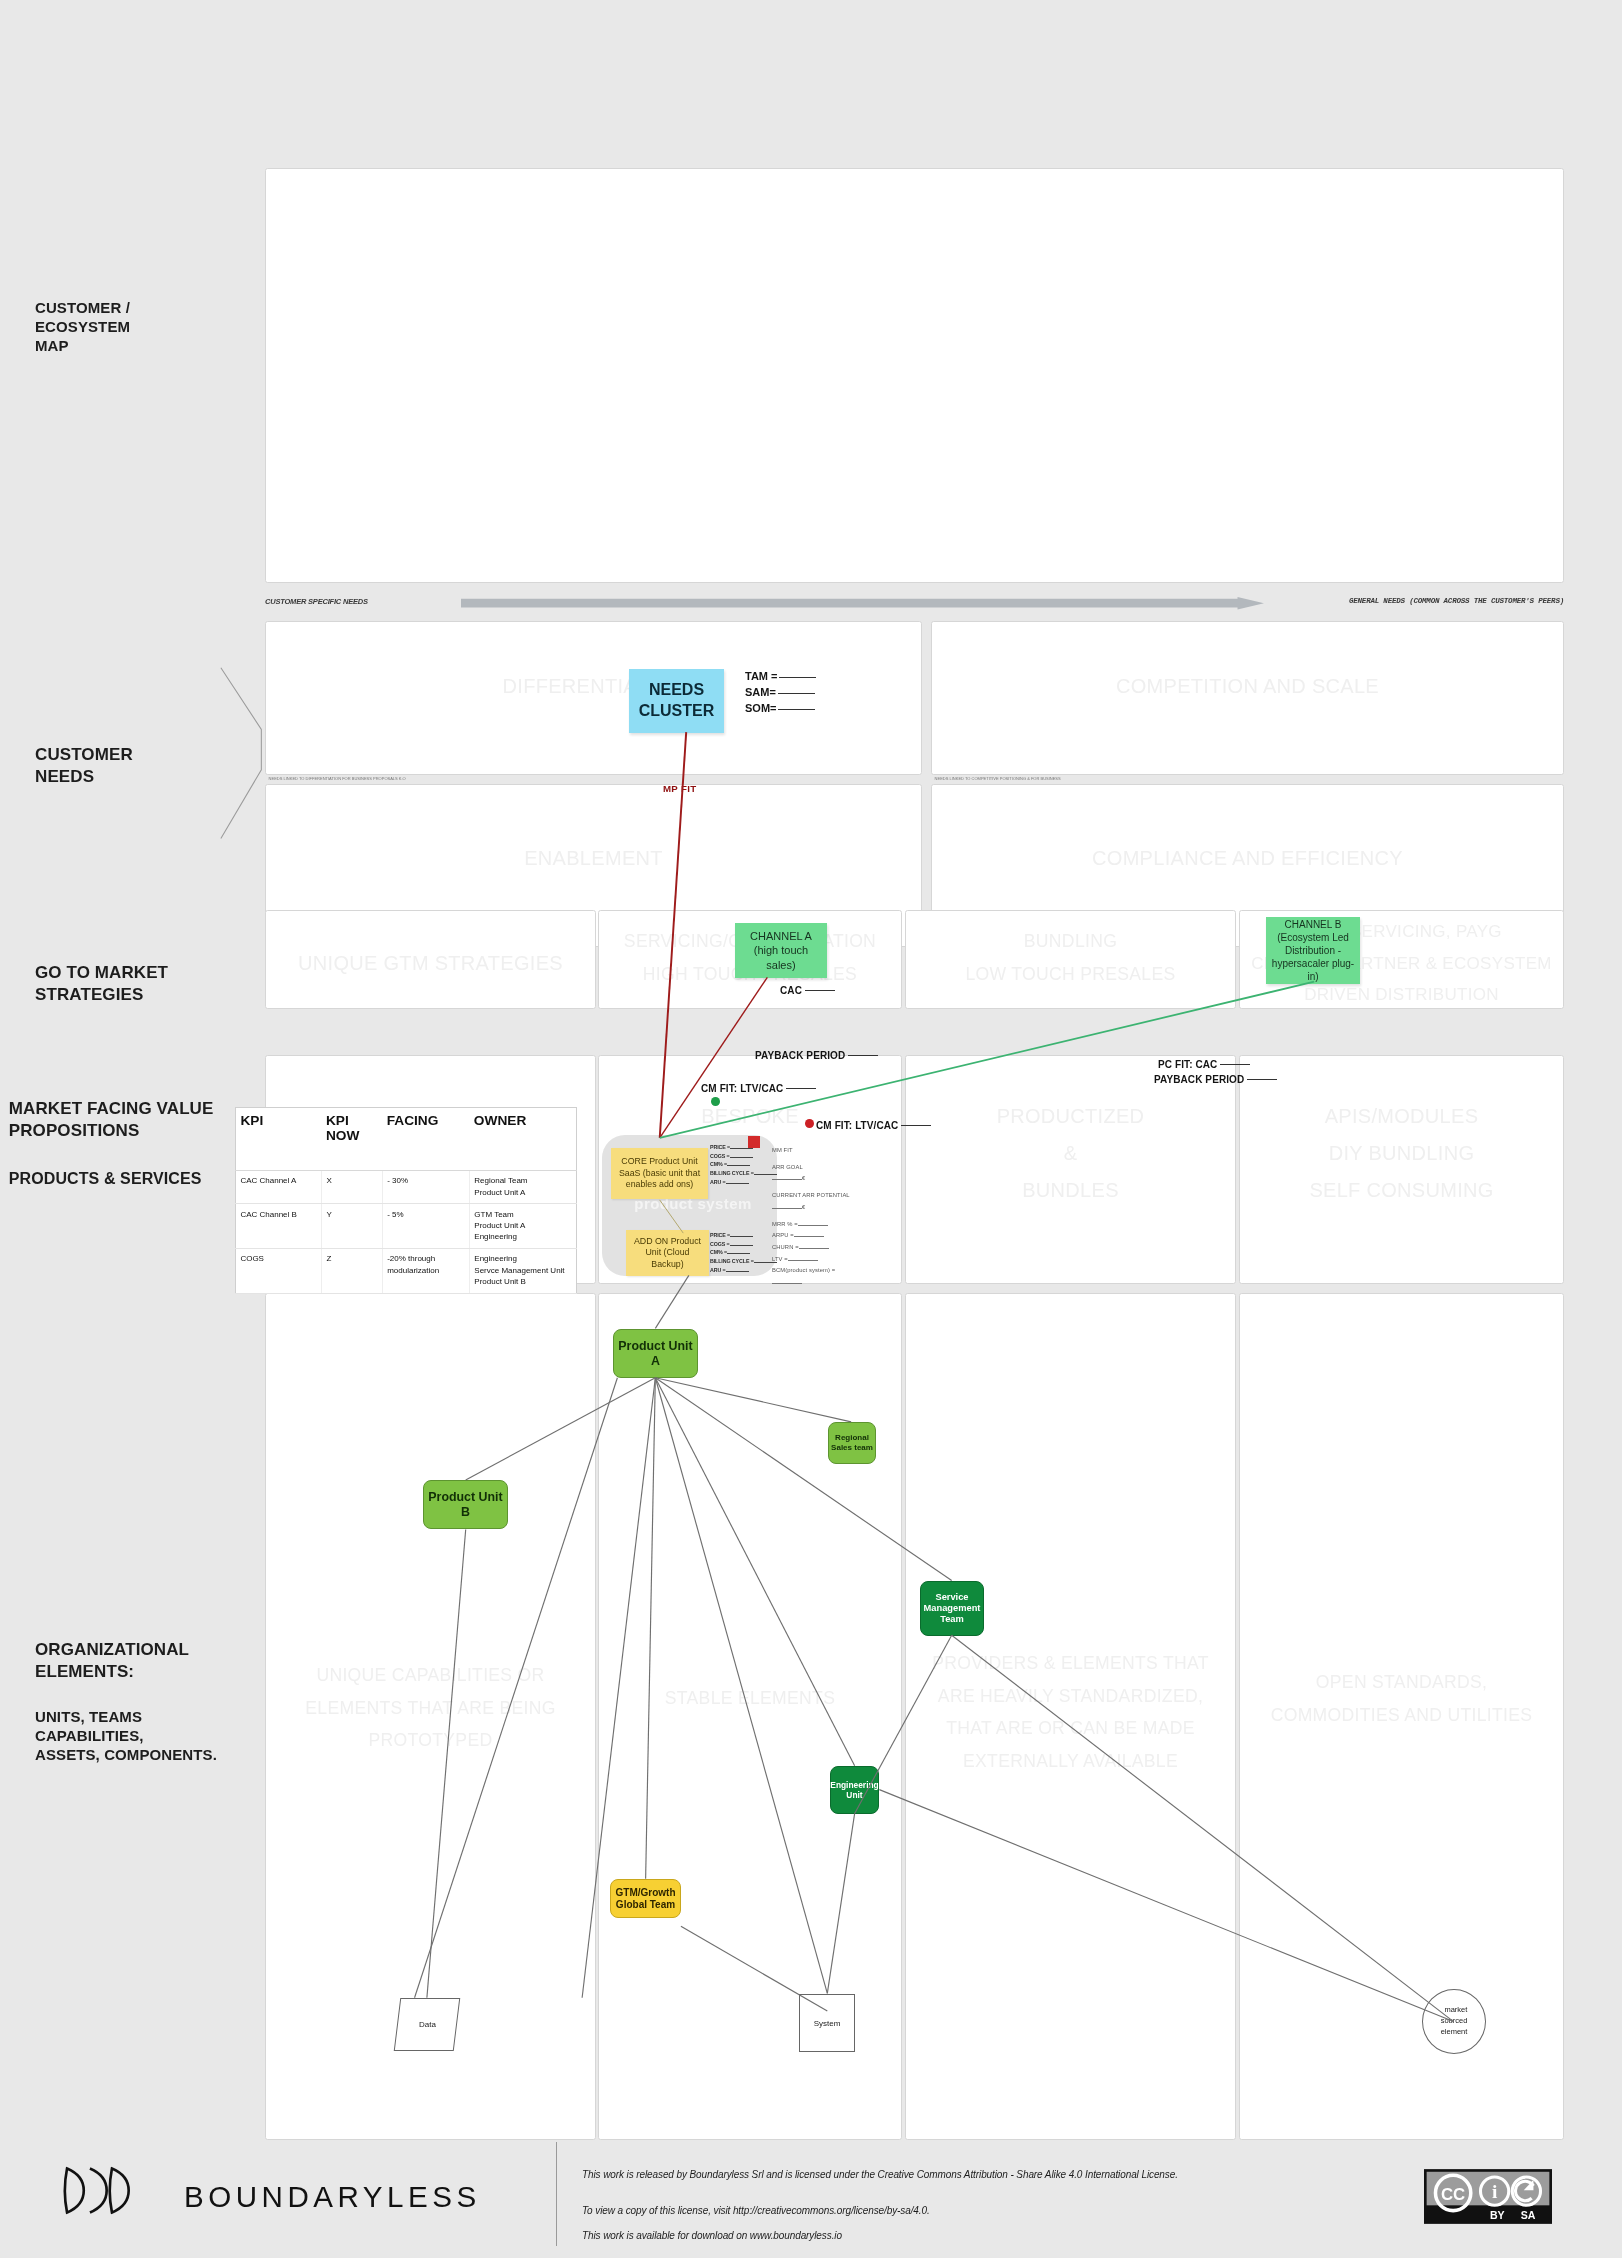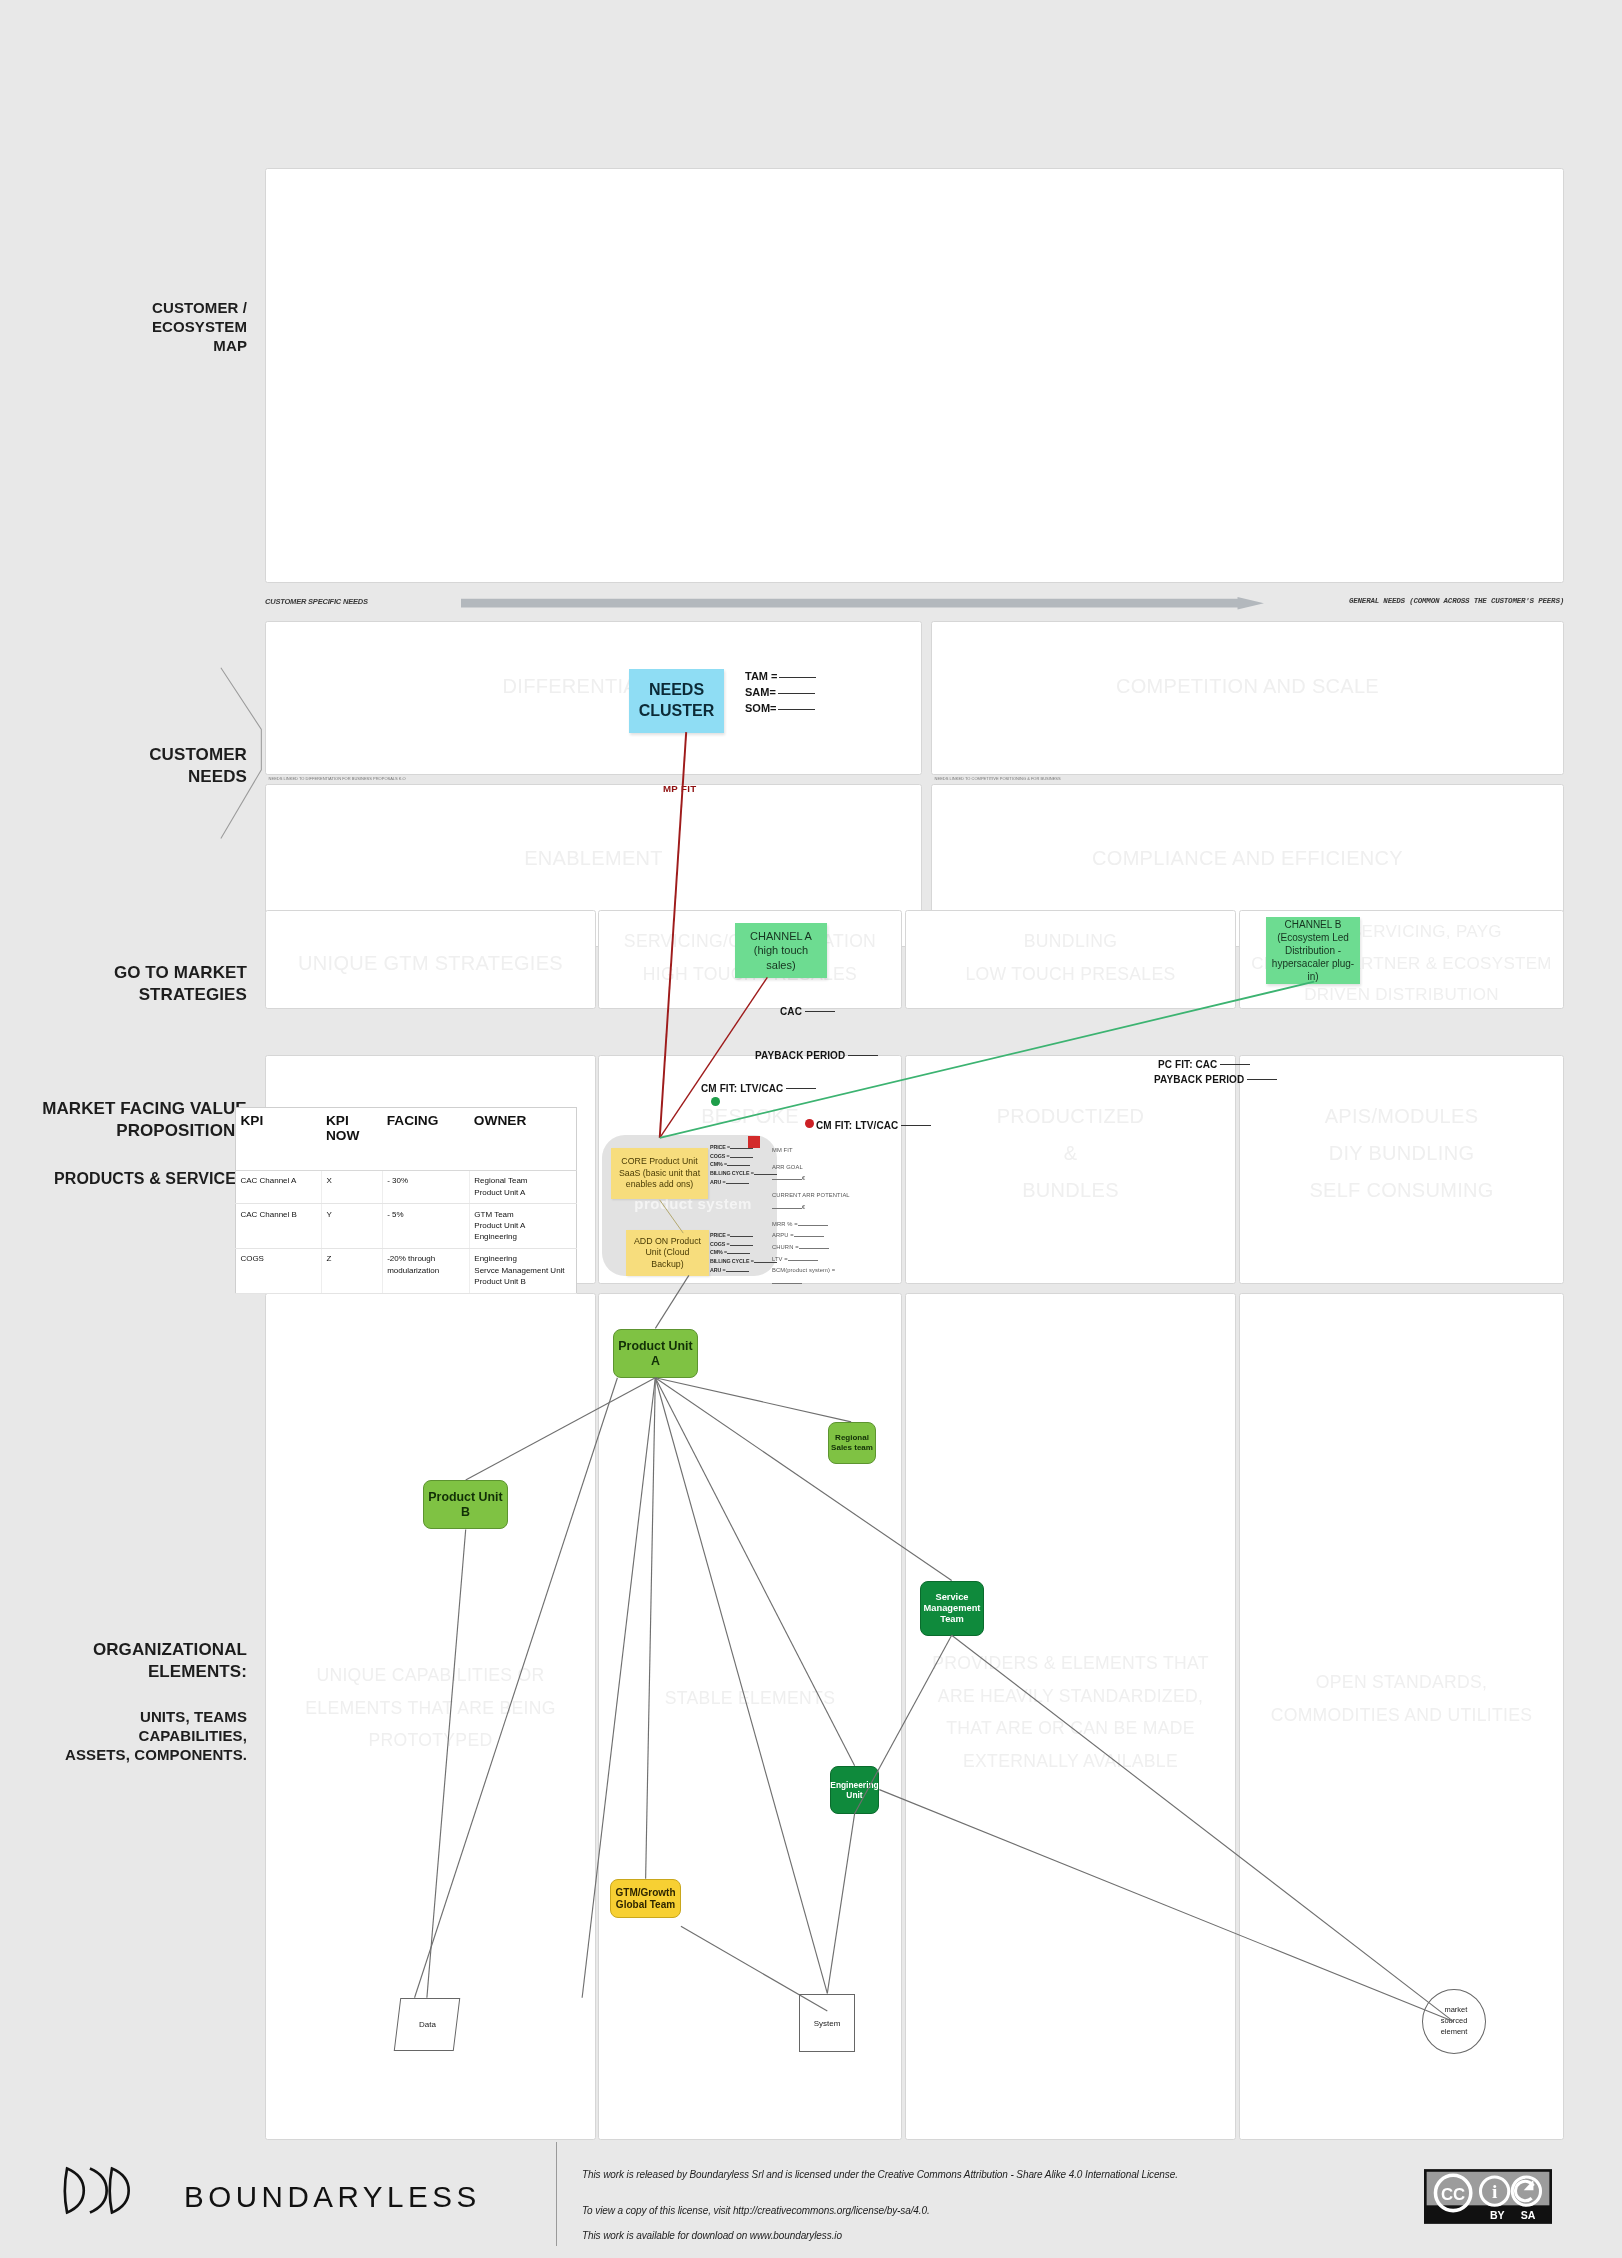--- a/index.html
+++ b/index.html
@@ -24,21 +24,21 @@
     font-size: 22px; font-weight: 400; color: #1a1a1a;
     letter-spacing: -0.2px; white-space: nowrap;
     transform: scaleX(0.92); transform-origin: left center;
   }
   .bl-logo { display: block; }
 
   #logo-top { position: absolute; right: 62px; top: 25px; }
 
   
   .rail {
-    position: absolute; text-align: right; color: #1d1d1d;
+    position: absolute; text-align: left; color: #1d1d1d;
     font-weight: bold; line-height: 1.28; letter-spacing: 0.1px;
   }
   #rail-eco   { left: 35px; top: 298px;  width: 212px; font-size: 15px; }
   #rail-needs { left: 35px; top: 744px;  width: 212px; font-size: 17px; }
   #rail-gtm   { left: 35px; top: 962px; width: 212px; font-size: 17px; }
   #rail-mfvp  { left: 8.8px; top: 1098px; width: 238px; font-size: 17px; }
   #rail-prods { left: 8.8px; top: 1169px; width: 238px; font-size: 16px; font-weight: bold; }
   #rail-org   { left: 35px; top: 1639px; width: 212px; font-size: 17px; }
   #rail-orgsub{ left: 35px; top: 1707px; width: 212px; font-size: 15px; font-weight: bold; }
 
@@ -154,21 +154,21 @@
 
   
   .metric-lbl {
     position: absolute; font-size: 10px; font-weight: bold;
     color: #141414; letter-spacing: 0.1px; white-space: nowrap;
   }
   .ml-line {
     display: inline-block; width: 30px; border-bottom: 1.4px solid #333;
     height: 0.9px; vertical-align: 2.6px; margin-left: 2.6px;
   }
-  #lbl-cac { left: 780px; top: 1006px; }
+  #lbl-cac { left: 780px; top: 985px; }
   #lbl-payback { left: 755px; top: 1050px; }
   #lbl-cmfit1 { left: 701px; top: 1083px; }
   #lbl-cmfit2 { left: 816px; top: 1120px; }
   #lbl-pcfit { left: 1158px; top: 1059px; }
   #lbl-pcpay { left: 1154px; top: 1074px; }
   #dot-green { position: absolute; left: 711px; top: 1097px; width: 8.8px; height: 8.8px;
                border-radius: 50%; background: #1e9e4a; }
   #dot-red   { position: absolute; left: 805px; top: 1119px; width: 8.8px; height: 8.8px;
                border-radius: 50%; background: #cc2026; }
   #sq-red    { position: absolute; left: 748px; top: 1136px; width: 12.4px; height: 12.4px;

